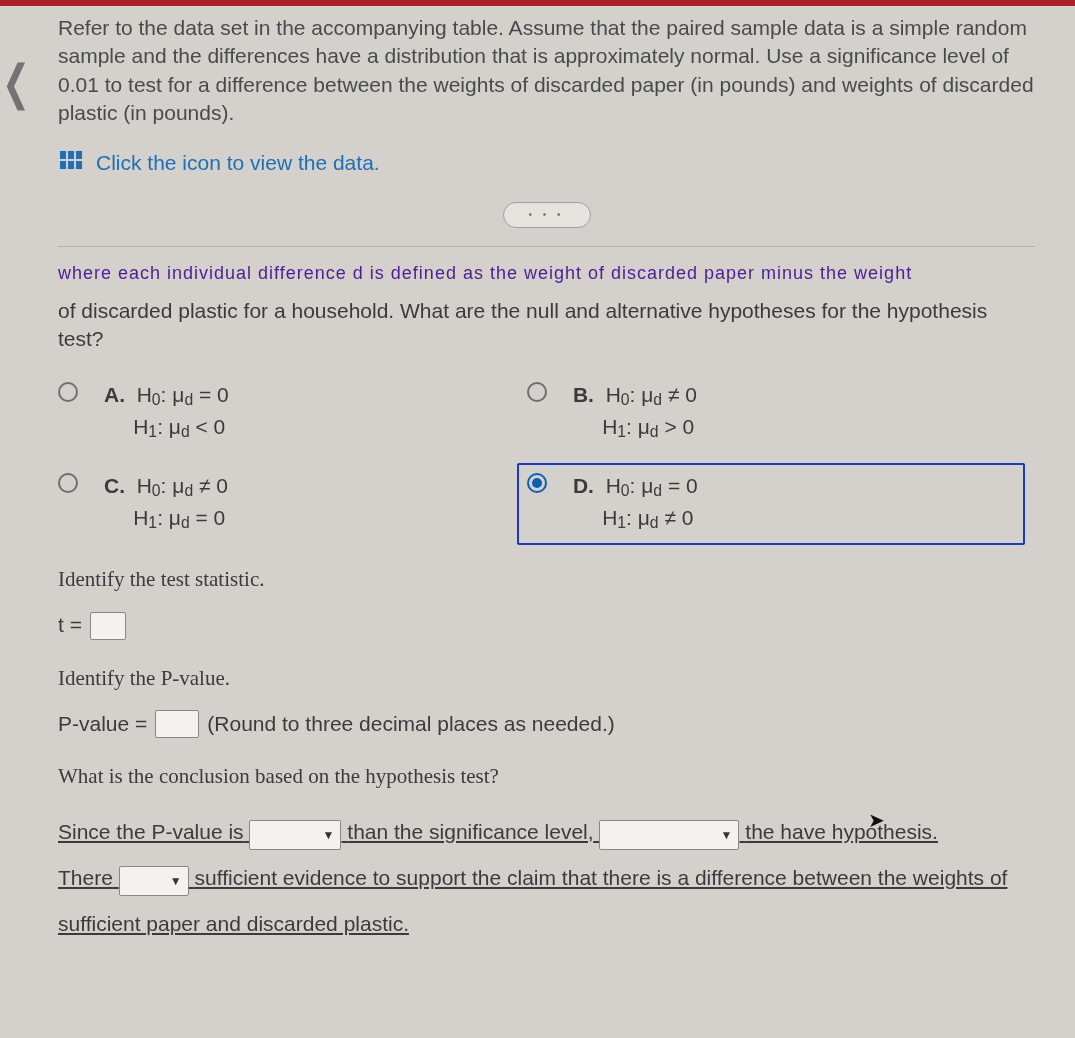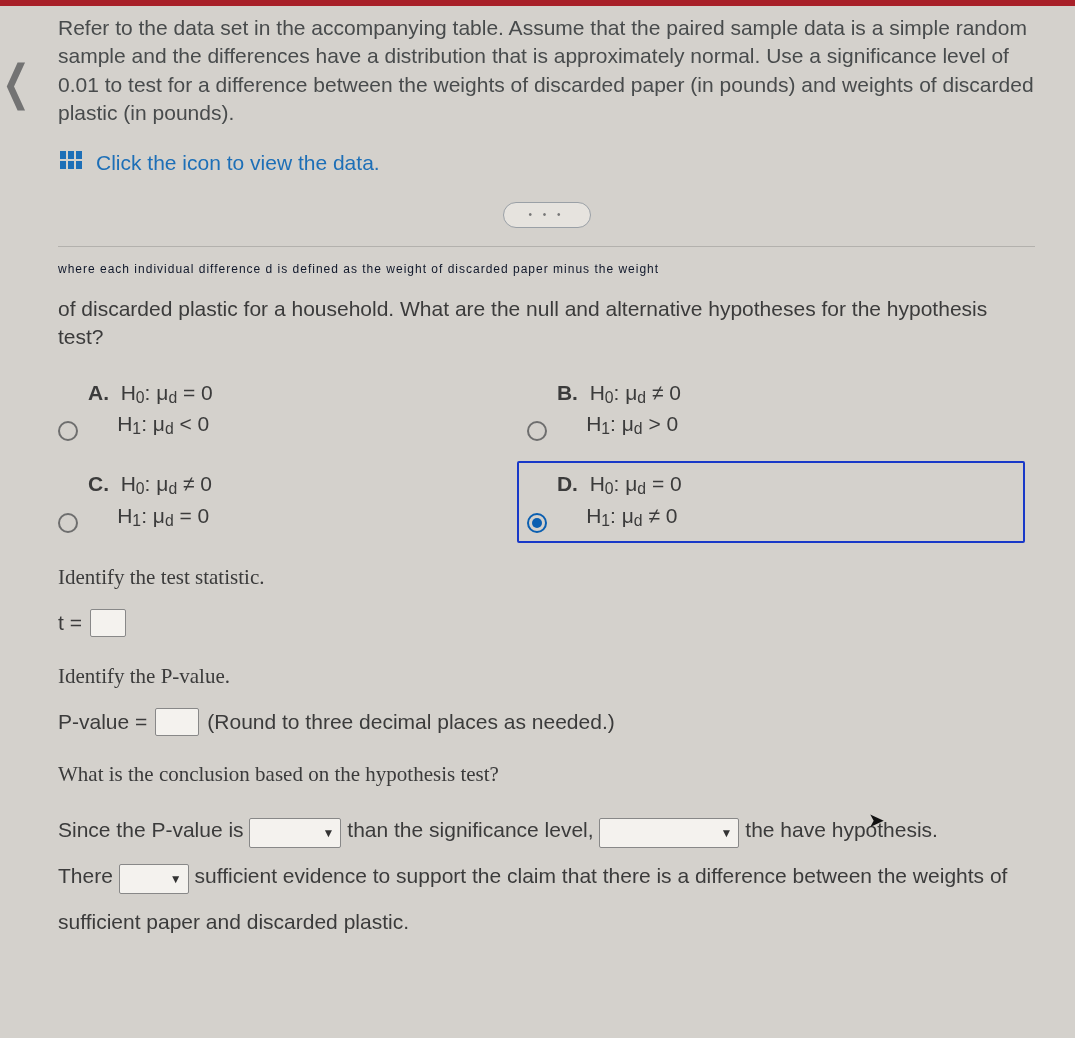--- a/index.html
+++ b/index.html
@@ -36,34 +36,33 @@
     .midpill{
       display:flex; justify-content:center; margin:10px 0 18px;
     }
     .pill{
       border:1px solid #9aa0a6; border-radius:16px; width:88px; height:26px;
       display:flex; align-items:center; justify-content:center; gap:6px;
       background:#e6e3de; letter-spacing:4px; color:#777; font-size:10px;
     }
     hr.thin{ border:0; border-top:1px solid #b3b1ad; margin:0 0 14px;}
     .faded-line{
-      color:#0f172a; font-size:12px; letter-spacing:1px;
-      white-space: nowrap; overflow:hidden; margin-bottom:18px;
+      color:#4c1d95; font-size:18px; letter-spacing:1px;
+      white-space: nowrap; overflow:hidden; margin-bottom:12px;
     }
     .question-text{ margin:0 0 26px; }
     .options{
       display:grid;
       grid-template-columns: 48% 52%;
       row-gap: 28px;
       margin-bottom: 30px;
     }
     .opt{
-      display:flex; gap:10px;
+      display:flex; gap:26px;
       position:relative;
-      align-items:flex-end;
     }
     .radio{
       width:20px; height:20px; border:2px solid #6e6e6e; border-radius:50%;
       flex:0 0 20px; margin-top:2px; display:flex; align-items:center; justify-content:center;
       cursor:pointer;
     }
     .radio.selected::after{
       content:""; width:10px; height:10px; background:#0b5fb1; border-radius:50%;
     }
     .radio.selected{ border-color:#0b5fb1;}
@@ -84,21 +83,21 @@
     .med-input{
       width:44px; height:28px; border:1px solid #888; border-radius:2px; background:#f4f2ee;
     }
     .dd{
       height:30px; border:1px solid #888; border-radius:2px; background:#f4f2ee;
       display:inline-flex; align-items:center; justify-content:flex-end; padding:0 6px;
       min-width:92px; cursor:pointer;
     }
     .dd .arrow{ font-size:12px; color:#333;}
     .cursor{ position:absolute; left:868px; top:808px; font-size:20px; color:#111;}
-    .conclusion-block{ line-height:2.2; }
+    .conclusion-block{ line-height:2.2;text-decoration:underline; }
   </style>
 </head>
 <body>
 
 <div class="redbar"></div>
 <div class="back-arrow">❮</div>
 
 <div class="content">
 
   <p class="intro">Refer to the data set in the accompanying table. Assume that the paired sample data is a simple random sample and the differences have a distribution that is approximately normal. Use a significance level of 0.01 to test for a difference between the weights of discarded paper (in pounds) and weights of discarded plastic (in pounds).</p>

